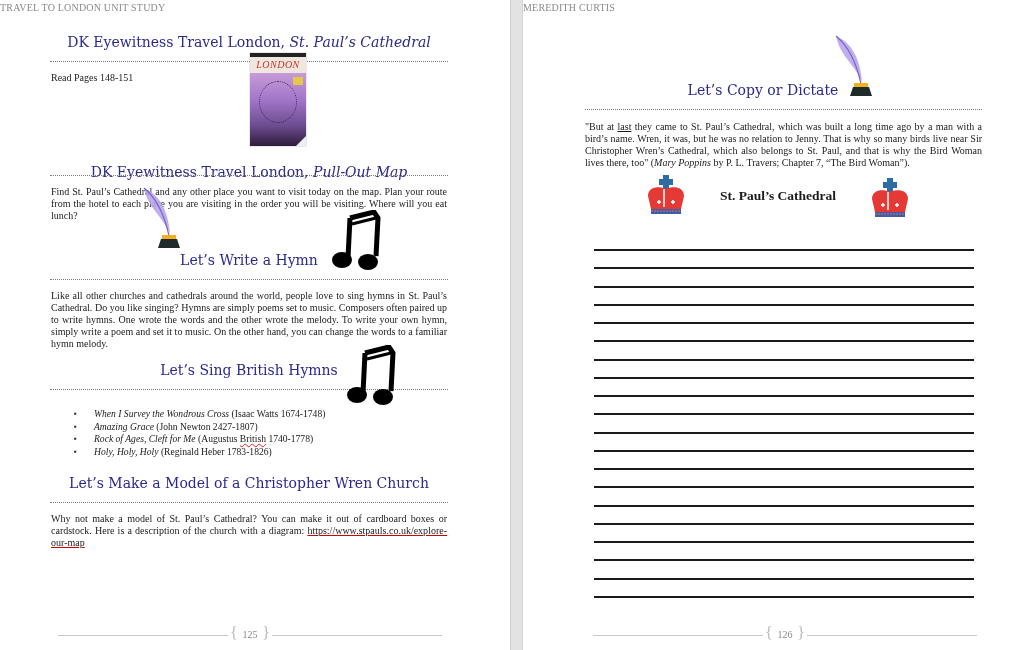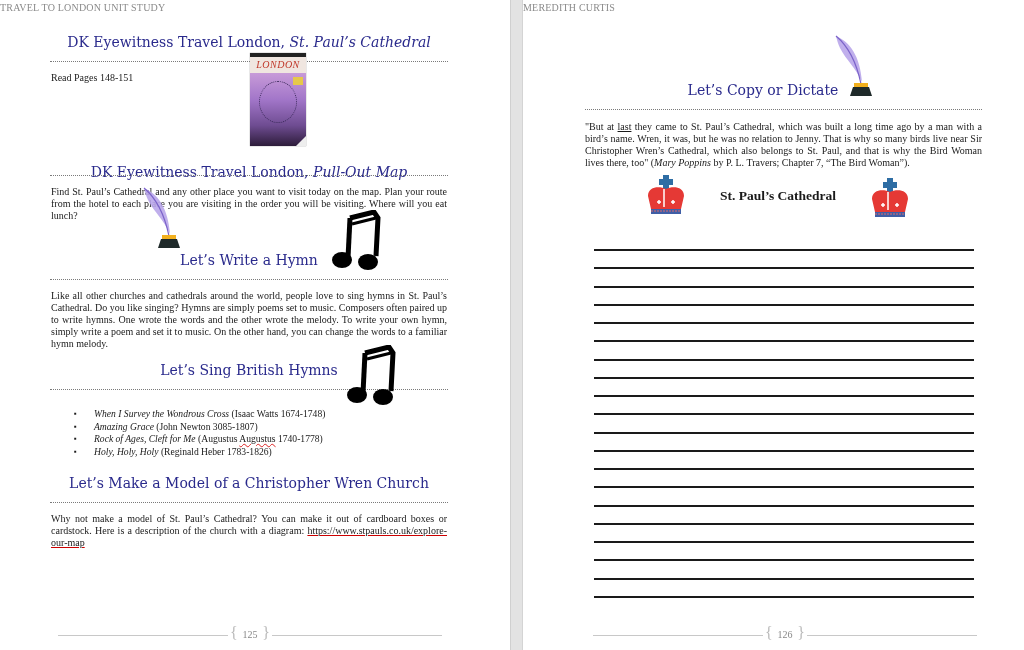--- a/index.html
+++ b/index.html
@@ -83,22 +83,22 @@
   <svg class="icon" style="left:347px;top:345px;" width="50" height="64" viewBox="0 0 50 64">
     <path d="M18 8 L42 2 L46 8 L44 46" stroke="#000" stroke-width="5" fill="none"></path>
     <path d="M18 8 L16 48" stroke="#000" stroke-width="5"></path>
     <path d="M20 14 L44 8" stroke="#000" stroke-width="3"></path>
     <ellipse cx="10" cy="50" rx="10" ry="8" fill="#000"></ellipse>
     <ellipse cx="36" cy="52" rx="10" ry="8" fill="#000"></ellipse>
   </svg>
 
   <ul class="hymns" style="left:66px;top:400px;width:330px;">
     <li><i>When I Survey the Wondrous Cross</i><span> (Isaac Watts 1674-1748)</span></li>
-    <li><i>Amazing Grace</i><span> (John Newton 3085-1807)</span></li>
-    <li><i>Rock of Ages, Cleft for Me</i><span> (Augustus </span><span class="spell">Augustus</span><span> 1740-1778)</span></li>
+    <li><i>Amazing Grace</i><span> (John Newton 2427-1807)</span></li>
+    <li><i>Rock of Ages, Cleft for Me</i><span> (Augustus </span><span class="spell">British</span><span> 1740-1778)</span></li>
     <li><i>Holy, Holy, Holy</i><span> (Reginald Heber 1783-1826)</span></li>
   </ul>
 
   <div class="h" style="left:50px;width:398px;top:475px;">Let’s Make a Model of a Christopher Wren Church</div>
   <div class="rule" style="left:50px;width:398px;top:502px;"></div>
   <div class="p" style="left:51px;top:513px;width:396px;">
     <span>Why not make a model of St. Paul’s Cathedral? You can make it out of cardboard boxes or cardstock. Here is a description of the church with a diagram: </span><a class="link">https://www.stpauls.co.uk/explore-our-map</a>
   </div>
 
   <div class="footer" style="left:58px;width:384px;">

